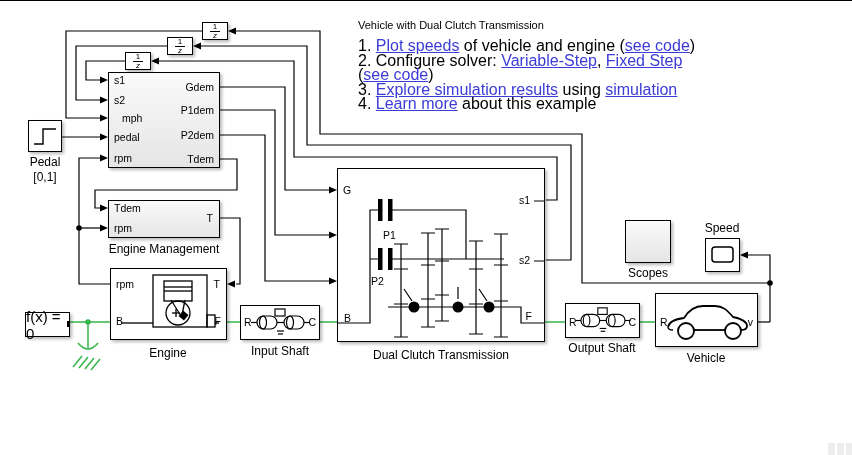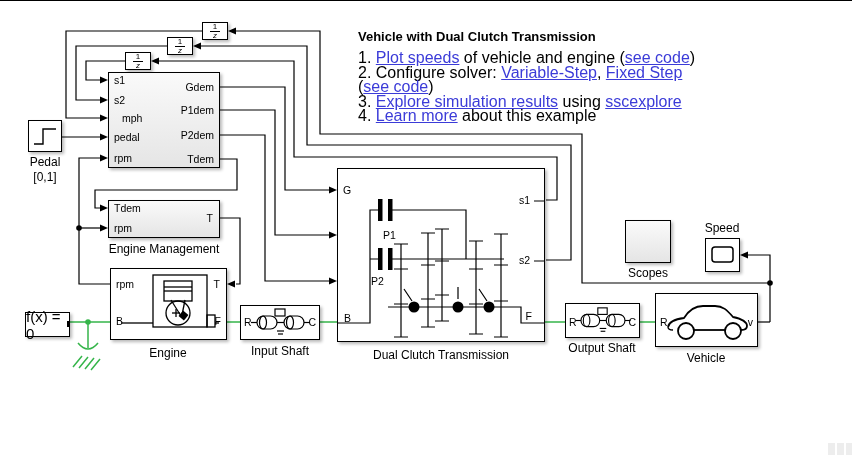--- a/index.html
+++ b/index.html
@@ -10,21 +10,21 @@
   #wires{position:absolute;left:0;top:0;}
   .block{position:absolute;background:#fff;border:1px solid #000;box-sizing:border-box;
          box-shadow:2px 2px 3px rgba(0,0,0,.28);}
   .grad{background:linear-gradient(180deg,#fafafa 0%,#e5e5e5 100%);}
   .portlabel{position:absolute;font-size:10.5px;line-height:12px;white-space:nowrap;}
   .blklabel{position:absolute;font-size:12px;line-height:14px;text-align:center;white-space:nowrap;}
   .ud{display:flex;align-items:center;justify-content:center;}
   .frac{display:flex;flex-direction:column;align-items:center;font-size:8px;line-height:8px;}
   .frac .den{border-top:1px solid #000;padding:0 3px;font-style:italic;}
   #doc{position:absolute;left:358px;top:16px;width:340px;}
-  #doc h1{font-size:13px;line-height:18px;margin:12px 0 5px 0;font-weight:bold;}
+  #doc h1{font-size:11px;line-height:18px;margin:0 0 5px 0;font-weight:normal;}
   .docline{font-size:16px;line-height:14.5px;margin:0;}
   .link{color:#3b3bd8;text-decoration:underline;cursor:pointer;}
   .solver-txt{display:flex;align-items:center;justify-content:center;font-size:15px;height:100%;}
   .corner-bar{position:absolute;background:#ededed;}
 </style>
 </head>
 <body>
 
 <div id="canvas">
   <div id="top-edge"></div>
@@ -259,20 +259,20 @@
   <div class="block" style="left:705px;top:238px;width:35px;height:34px;">
     <svg width="33" height="32" viewBox="0 0 33 32">
       <rect x="6" y="8" width="21" height="15" rx="3" fill="none" stroke="#000" stroke-width="1.5"></rect>
     </svg>
   </div>
 
   <div id="doc">
     <h1>Vehicle with Dual Clutch Transmission</h1>
     <p class="docline"><span>1. </span><span class="link">Plot speeds</span><span> of vehicle and engine (</span><span class="link">see code</span><span>)</span></p>
     <p class="docline"><span>2. Configure solver: </span><span class="link">Variable-Step</span><span>, </span><span class="link">Fixed Step</span><span> (</span><span class="link">see code</span><span>)</span></p>
-    <p class="docline"><span>3. </span><span class="link">Explore simulation results</span><span> using </span><span class="link">sscexplore</span></p>
+    <p class="docline"><span>3. </span><span class="link">Explore simulation results</span><span> using </span><span class="link">simulation</span></p>
     <p class="docline"><span>4. </span><span class="link">Learn more</span><span> about this example</span></p>
   </div>
 
   <div class="corner-bar" style="left:828px;top:443px;width:7px;height:12px;"></div>
   <div class="corner-bar" style="left:837px;top:443px;width:7px;height:12px;"></div>
   <div class="corner-bar" style="left:846px;top:443px;width:6px;height:12px;"></div>
 </div>
 
 </body></html>

